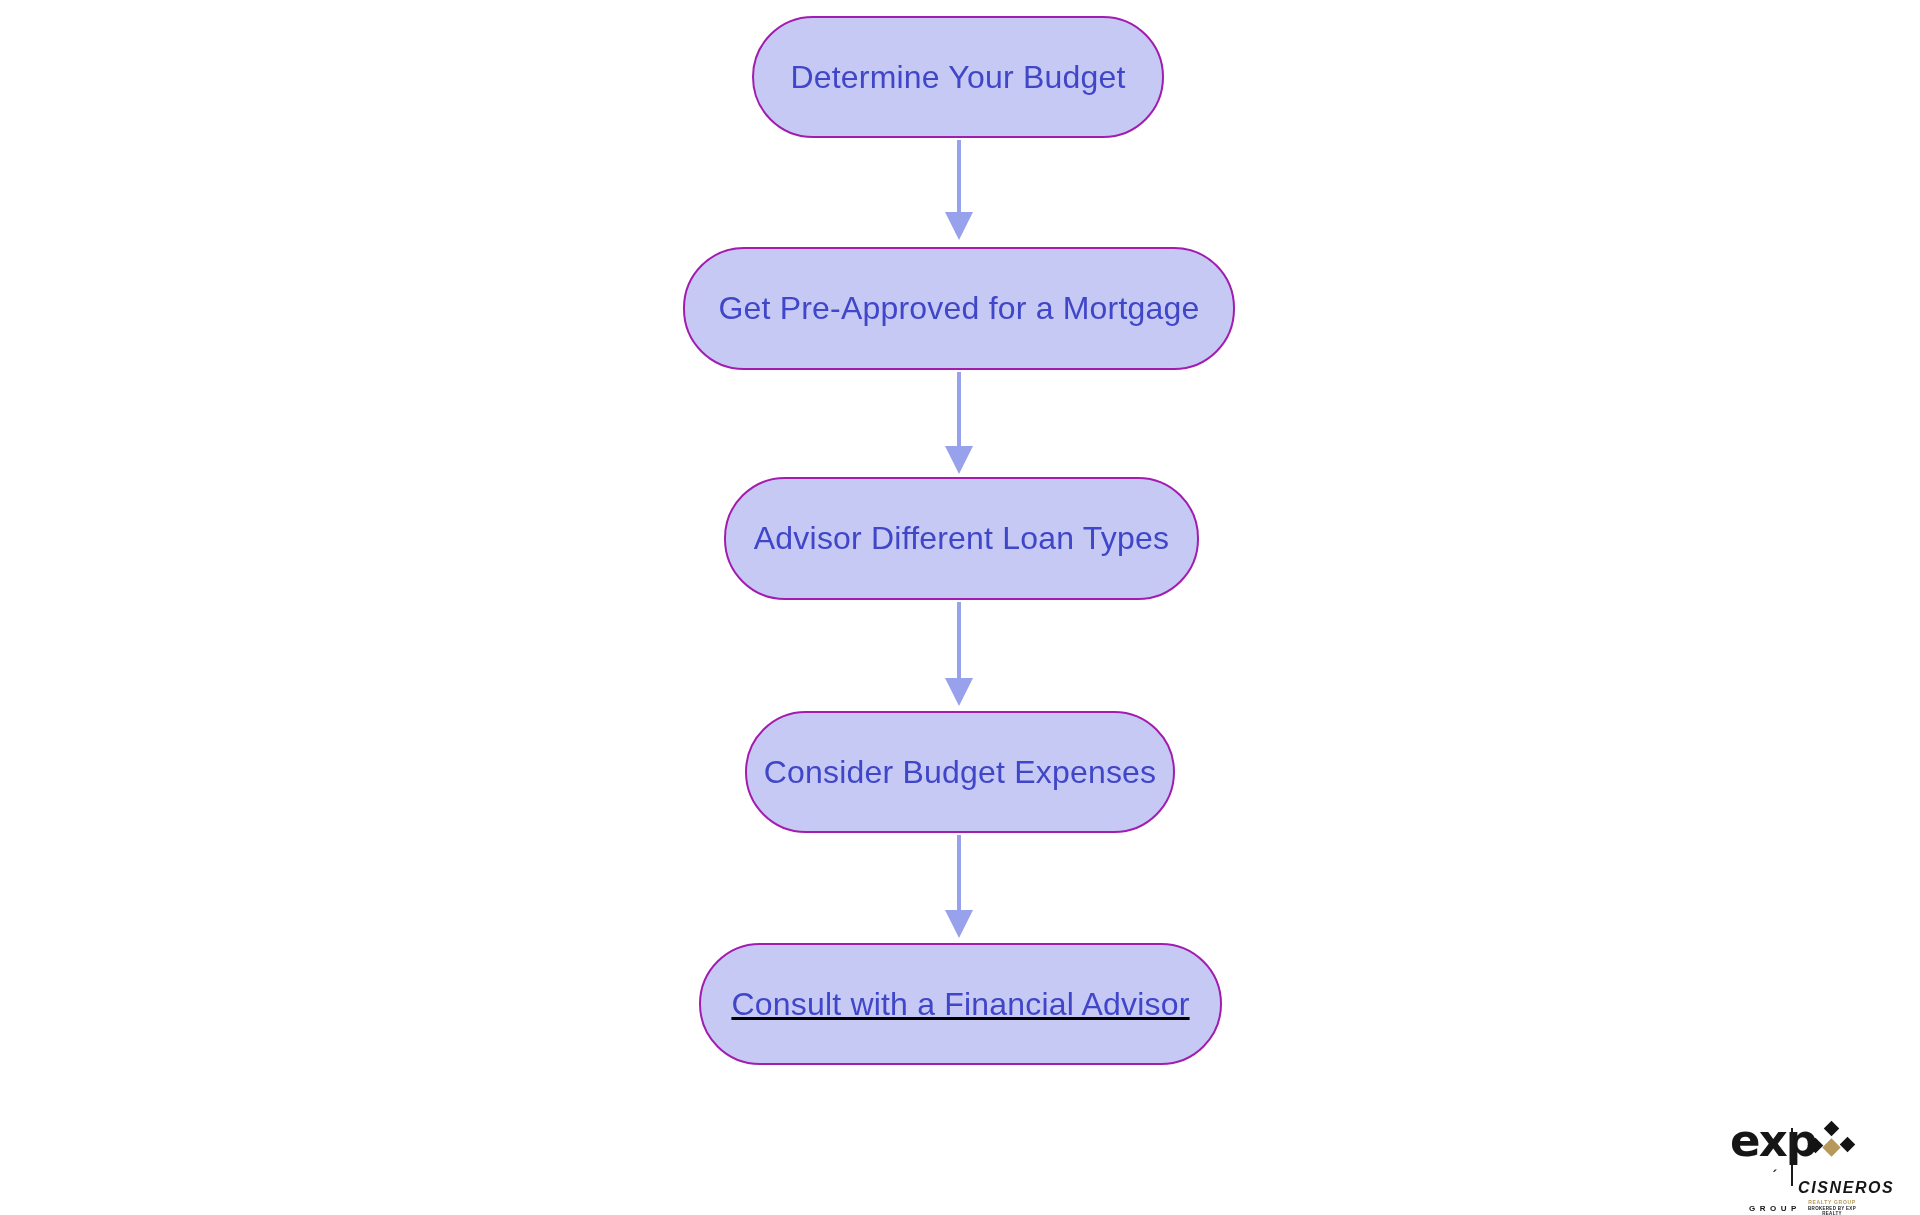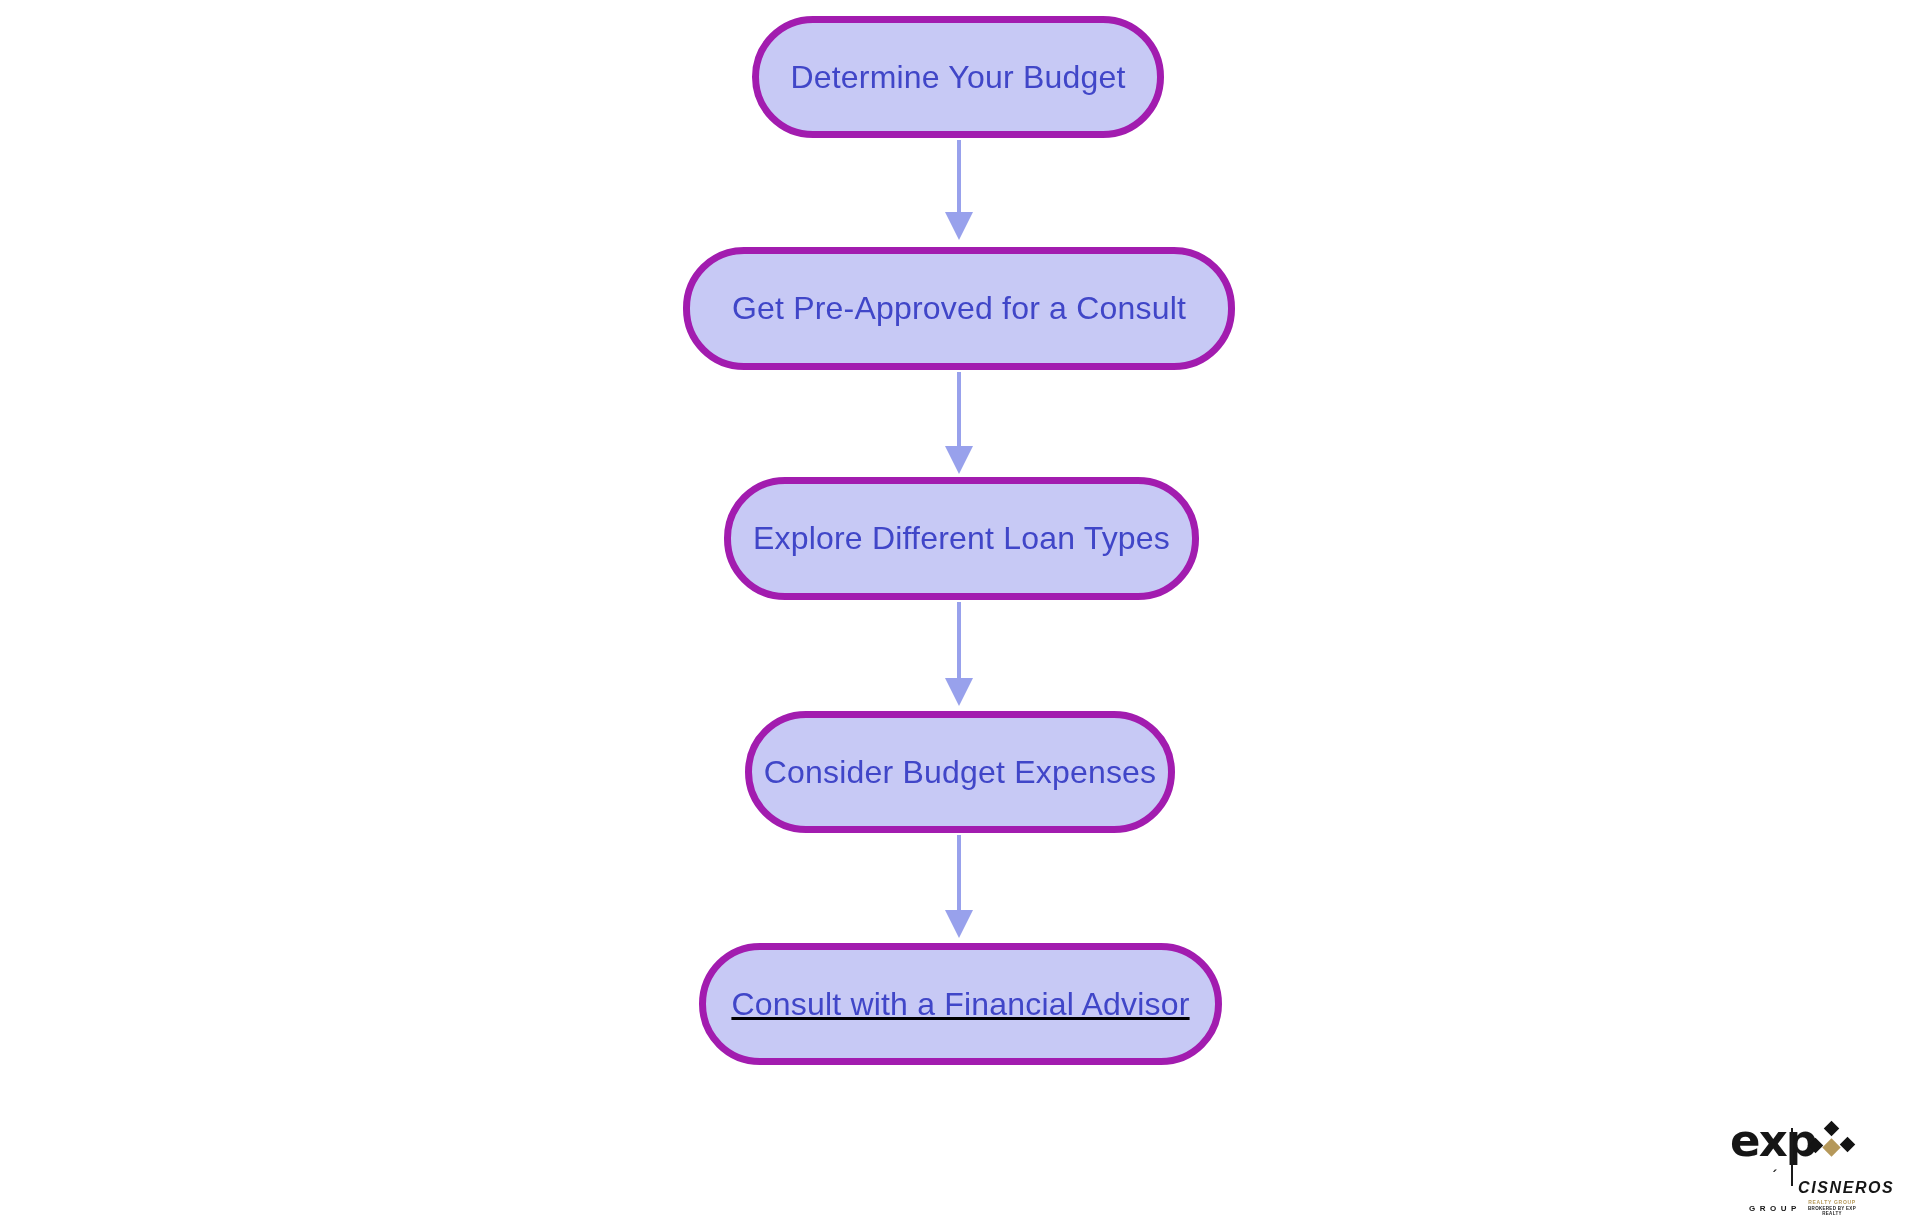--- a/index.html
+++ b/index.html
@@ -5,21 +5,21 @@
   * { margin: 0; padding: 0; box-sizing: border-box; }
   html, body { width: 1920px; height: 1215px; background: #ffffff; overflow: hidden; }
   body { font-family: "Liberation Sans", "DejaVu Sans", sans-serif; }
 
   .canvas { position: relative; width: 1920px; height: 1215px; background: #ffffff; }
 
   
   .node {
     position: absolute;
     background: #c7c9f5;
-    border: 7px solid #a21caf;
+    border: 2px solid #a21caf;
     border-radius: 61px;
     display: flex;
     align-items: center;
     justify-content: center;
   }
   .node-label {
     color: #4046c8;
     font-size: 32px;
     font-weight: 500;
     letter-spacing: 0.2px;
@@ -75,30 +75,30 @@
   <div class="node n1">
     <span class="node-label">Determine Your Budget</span>
   </div>
 
   <div class="arrow a1">
     <div class="line"></div>
     <div class="head"></div>
   </div>
 
   <div class="node n2">
-    <span class="node-label">Get Pre-Approved for a Consult</span>
+    <span class="node-label">Get Pre-Approved for a Mortgage</span>
   </div>
 
   <div class="arrow a2">
     <div class="line"></div>
     <div class="head"></div>
   </div>
 
   <div class="node n3">
-    <span class="node-label">Explore Different Loan Types</span>
+    <span class="node-label">Advisor Different Loan Types</span>
   </div>
 
   <div class="arrow a3">
     <div class="line"></div>
     <div class="head"></div>
   </div>
 
   <div class="node n4">
     <span class="node-label">Consider Budget Expenses</span>
   </div>

